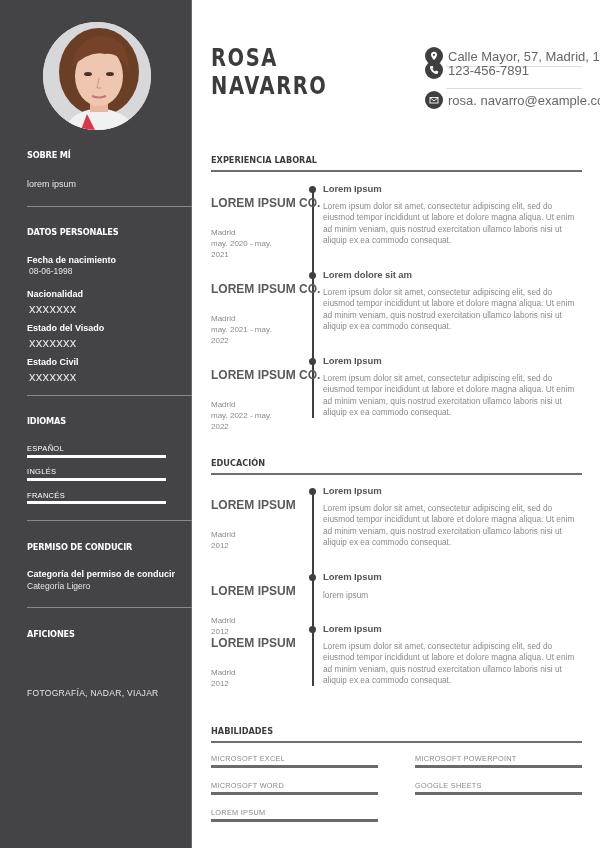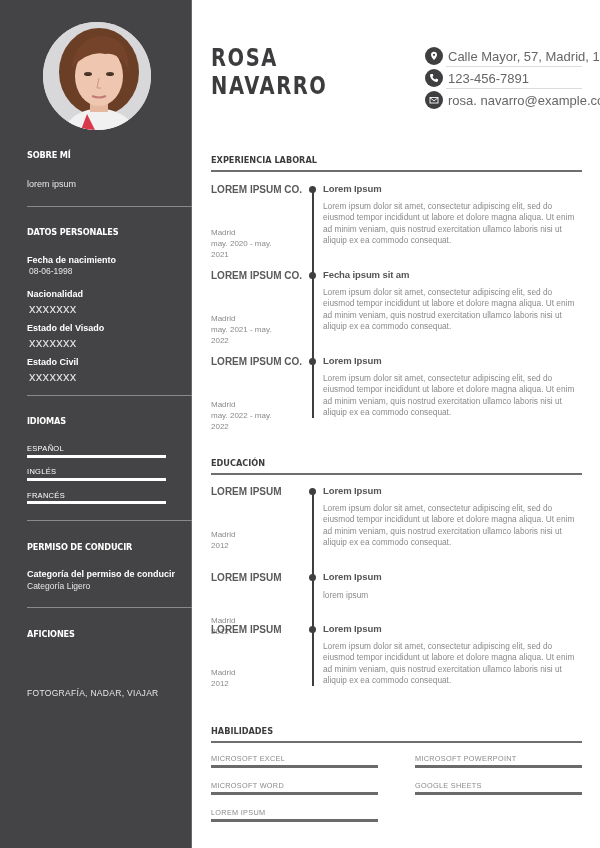--- a/index.html
+++ b/index.html
@@ -56,21 +56,21 @@
     position: absolute; left: 211px;
     font-family: "DejaVu Sans", sans-serif; font-weight: bold;
     font-size: 9.5px; color: #3c3c3e; text-transform: uppercase;
     transform: scaleX(0.86); transform-origin: left center;
   }
   .sec-rule { position: absolute; left: 211px; width: 371px; height: 1.5px; background: #6e6e70; }
 
   .timeline-line { position: absolute; left: 312px; width: 1.5px; background: #3f3f41; }
   .dot { position: absolute; left: 309px; width: 7px; height: 7px; border-radius: 50%; background: #3f3f41; }
 
-  .entry-org { position: absolute; left: 211px; font-size: 10px; font-weight: bold; color: #5a5a5a; }
+  .entry-org { position: absolute; left: 211px; font-size: 12px; font-weight: bold; color: #5a5a5a; margin-top: 12px; }
   .entry-meta { position: absolute; left: 211px; font-size: 8px; color: #8a8a8a; line-height: 11px; width: 80px; margin-top: 32px; }
   .entry-title { position: absolute; left: 323px; font-size: 9.5px; color: #555; font-weight: bold; letter-spacing: -0.1px; }
   .entry-desc { position: absolute; left: 323px; width: 262px; font-size: 8.3px; line-height: 11.3px; color: #8a8a8a; }
 
   .skill-label { position: absolute; font-size: 7.3px; color: #8a8a8a; letter-spacing: 0.3px; }
   .skill-bar { position: absolute; width: 167px; height: 3px; background: #6a6a6c; }
 </style>
 </head>
 <body>
 
@@ -140,21 +140,21 @@
   <span class="ic">
     <svg viewBox="0 0 10 10">
         <path d="M5 0.8 C3.2 0.8 2 2.1 2 3.8 C2 6 5 9.2 5 9.2 C5 9.2 8 6 8 3.8 C8 2.1 6.8 0.8 5 0.8 Z" fill="#fff"></path>
         <circle cx="5" cy="3.8" r="1.1" fill="#3f3f41"></circle>
       </svg>
   </span>
   <span class="ct">Calle Mayor, 57, Madrid, 12344</span>
 </div>
 <div class="contact-rule" style="top:66px"></div>
 
-<div class="contact-row" style="top:67px">
+<div class="contact-row" style="top:59px">
   <span class="ic">
     <svg viewBox="0 0 10 10">
         <path d="M2.2 1 L3.8 1 L4.4 3 L3.4 3.8 C3.9 5 5 6.1 6.2 6.6 L7 5.6 L9 6.2 L9 7.8 C9 8.5 8.4 9 7.7 9 C4.1 8.6 1.4 5.9 1 2.3 C1 1.6 1.5 1 2.2 1 Z" fill="#fff"></path>
       </svg>
   </span>
   <span class="ct">123-456-7891</span>
 </div>
 <div class="contact-rule" style="top:88px"></div>
 
 <div class="contact-row" style="top:89px">
@@ -181,21 +181,21 @@
 <div class="entry-title" style="top:183px">Lorem Ipsum</div>
 <div class="entry-desc" style="top:201px">Lorem ipsum dolor sit amet, consectetur adipiscing elit, sed do eiusmod tempor incididunt ut labore et dolore magna aliqua. Ut enim ad minim veniam, quis nostrud exercitation ullamco laboris nisi ut aliquip ex ea commodo consequat.</div>
 
 <div class="entry-org" style="top:270px">LOREM IPSUM CO.</div>
 <div class="entry-meta" style="top:281px">
   <div>Madrid</div>
   <div>may. 2021 - may.</div>
   <div>2022</div>
 </div>
 <div class="dot" style="top:272px"></div>
-<div class="entry-title" style="top:269px">Fecha ipsum sit am</div>
+<div class="entry-title" style="top:269px">Lorem dolore sit am</div>
 <div class="entry-desc" style="top:287px">Lorem ipsum dolor sit amet, consectetur adipiscing elit, sed do eiusmod tempor incididunt ut labore et dolore magna aliqua. Ut enim ad minim veniam, quis nostrud exercitation ullamco laboris nisi ut aliquip ex ea commodo consequat.</div>
 
 <div class="entry-org" style="top:356px">LOREM IPSUM CO.</div>
 <div class="entry-meta" style="top:367px">
   <div>Madrid</div>
   <div>may. 2022 - may.</div>
   <div>2022</div>
 </div>
 <div class="dot" style="top:358px"></div>
 <div class="entry-title" style="top:355px">Lorem Ipsum</div>

